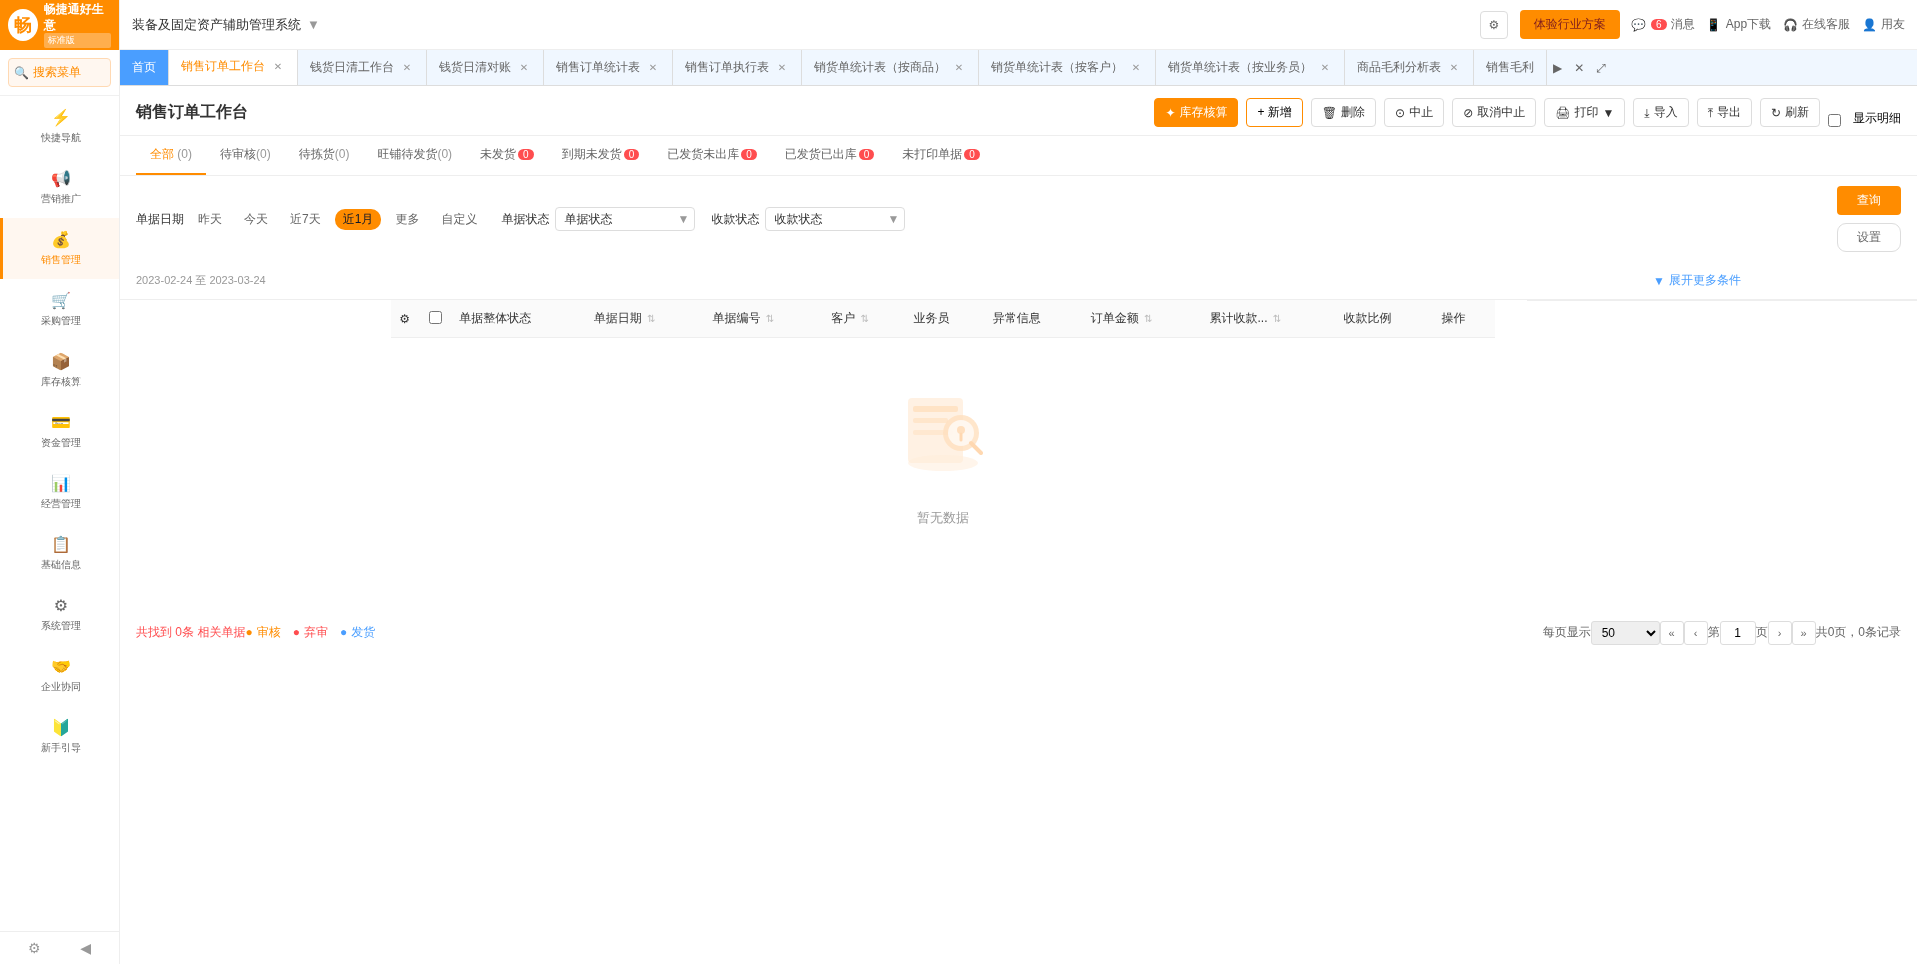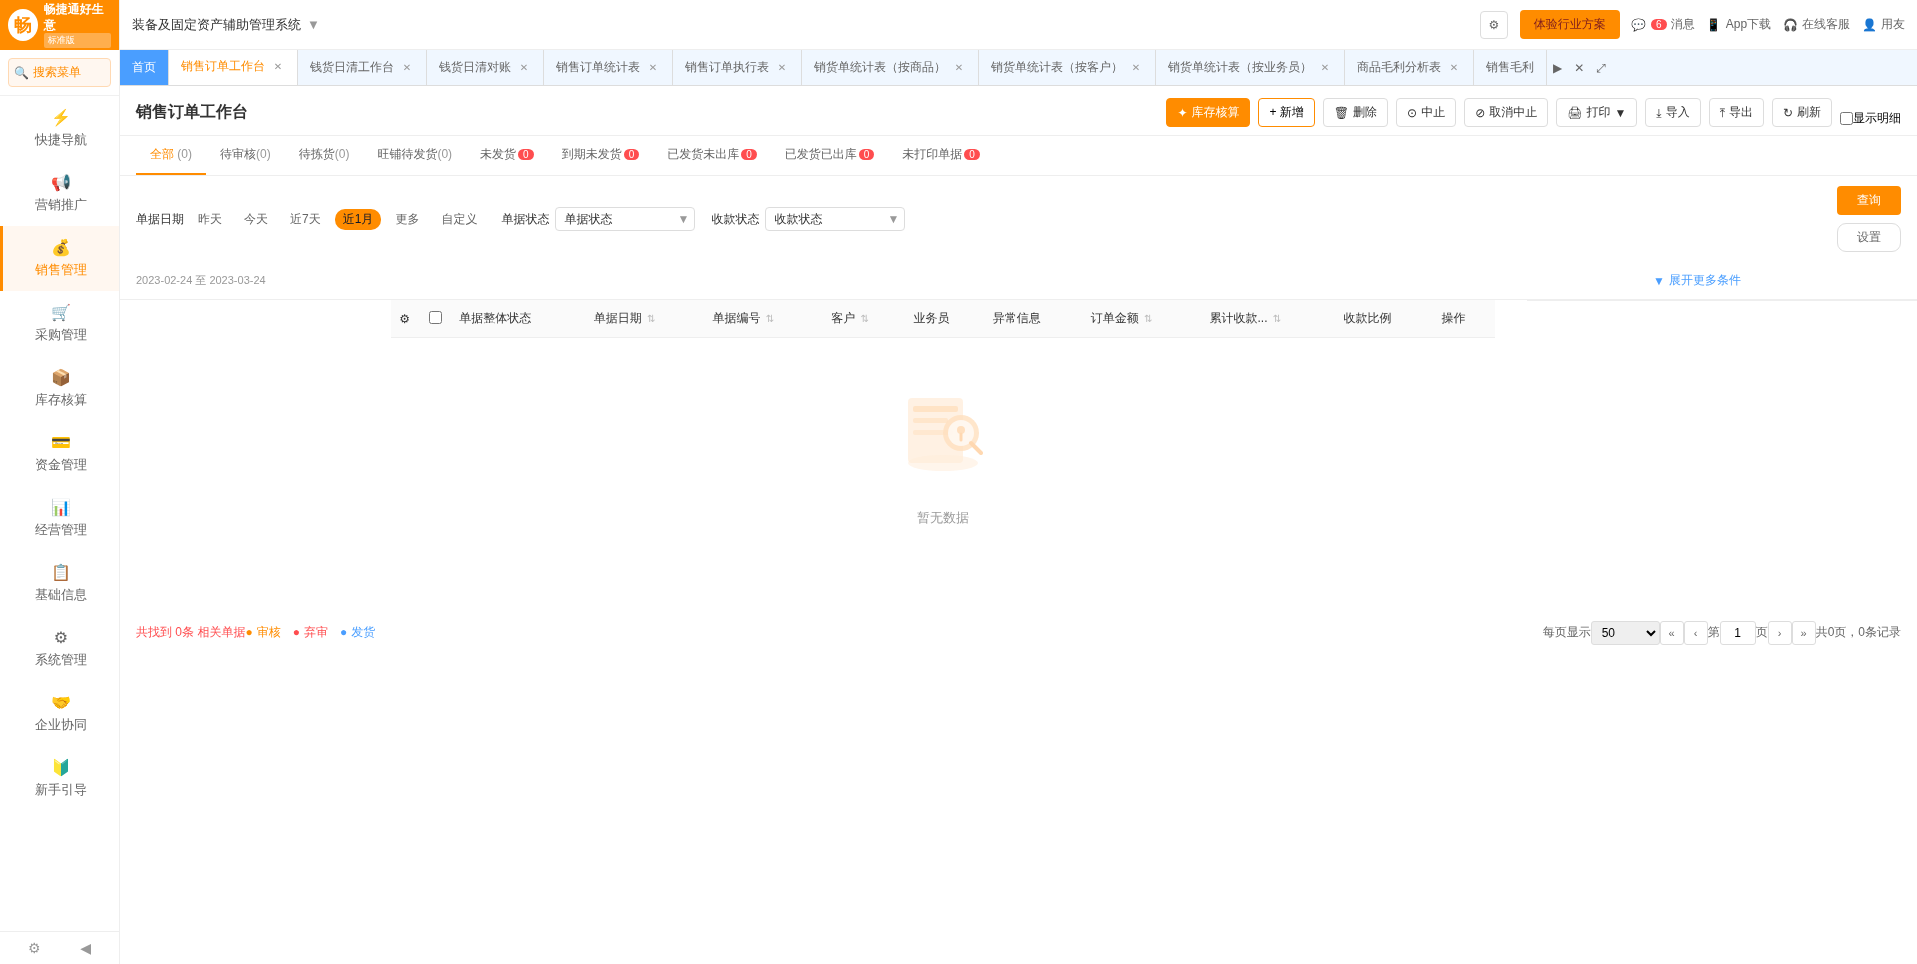--- a/index.html
+++ b/index.html
@@ -10,21 +10,21 @@
     .sidebar-logo { background: #ff8c00; padding: 10px 8px; display: flex; align-items: center; gap: 6px; height: 50px; }
     .sidebar-logo-icon { width: 32px; height: 32px; background: #fff; border-radius: 50%; display: flex; align-items: center; justify-content: center; color: #ff8c00; font-size: 18px; font-weight: bold; }
     .sidebar-logo-text { color: #fff; font-size: 12px; line-height: 1.3; }
     .sidebar-logo-badge { background: rgba(255,255,255,0.3); color: #fff; font-size: 9px; padding: 1px 4px; border-radius: 2px; }
     .sidebar-search { padding: 8px; border-bottom: 1px solid #f0f0f0; }
     .sidebar-search-btn { width: 100%; background: #fff7f0; border: 1px solid #ffd9b3; color: #ff8c00; padding: 5px; border-radius: 4px; cursor: pointer; font-size: 12px; display: flex; align-items: center; gap: 4px; }
     .sidebar-nav { flex: 1; overflow-y: auto; }
     .sidebar-item { padding: 12px 8px; display: flex; flex-direction: column; align-items: center; gap: 4px; cursor: pointer; color: #666; border-left: 3px solid transparent; }
     .sidebar-item.active { background: #fff7f0; color: #ff8c00; border-left-color: #ff8c00; }
     .sidebar-item-icon { font-size: 16px; }
-    .sidebar-item-label { font-size: 13px; text-align: center; font-family: Liberation Serif, serif; }
+    .sidebar-item-label { font-size: 10px; text-align: center; font-family: Liberation Serif, serif; }
     .sidebar-bottom { padding: 8px; display: flex; justify-content: space-around; border-top: 1px solid #eee; }
     .sidebar-bottom-btn { color: #999; cursor: pointer; font-size: 14px; }
 
     
     .main { flex: 1; display: flex; flex-direction: column; overflow: hidden; }
 
     
     .top-header { height: 50px; background: #fff; display: flex; align-items: center; padding: 0 12px; border-bottom: 1px solid #eee; gap: 12px; }
     .system-name { font-size: 13px; color: #333; flex: 1; display: flex; align-items: center; gap: 6px; }
     .system-name-dropdown { color: #999; cursor: pointer; }
@@ -290,21 +290,21 @@
           <span>导入</span>
         </button>
         <button class="toolbar-btn">
           <span>⤒</span>
           <span>导出</span>
         </button>
         <button class="toolbar-btn">
           <span>↻</span>
           <span>刷新</span>
         </button>
-        <label style="display:flex;align-items:center;gap:0;font-size:12px;cursor:pointer;margin-top:12px;">
+        <label style="display:flex;align-items:flex-end;gap:12px;font-size:12px;cursor:pointer;margin-top:12px;">
           <input type="checkbox" style="">
           <span>显示明细</span>
         </label>
       </div>
     </div>
 
     <div class="sub-tabs">
       <div class="sub-tab active">
         <span>全部</span>
         <span class="count-zero">(</span><span class="count-zero">0</span><span class="count-zero">)</span>

